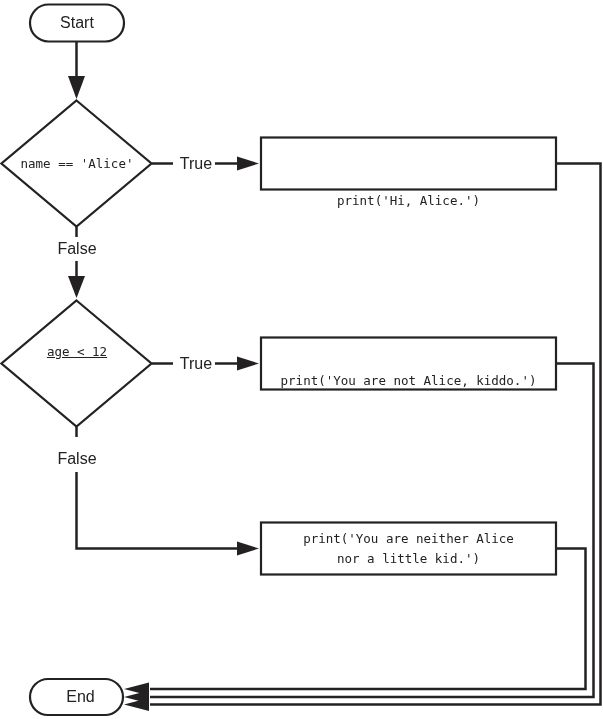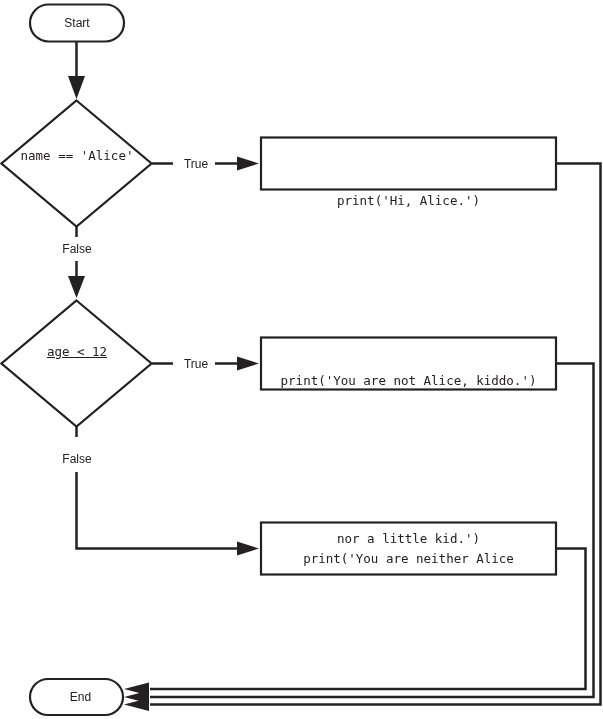--- a/index.html
+++ b/index.html
@@ -12,21 +12,21 @@
     overflow: hidden;
   }
   .canvas > svg { position: absolute; left: 0; top: 0; }
   .label {
     position: absolute;
     display: flex;
     align-items: center;
     justify-content: center;
     color: var(--text, #242122);
     font-family: "Liberation Sans", sans-serif;
-    font-size: 12px;
+    font-size: 16px;
     white-space: nowrap;
     pointer-events: none;
   }
   .code {
     font-family: "DejaVu Sans Mono", monospace;
     font-size: 12.5px;
   }
   .multiline { flex-direction: column; line-height: 20px; }
 </style>
 </head>
@@ -68,36 +68,36 @@
       <rect x="261" y="137.5" width="295" height="52"></rect>
       <polygon points="76.5,300.5 151.5,363.5 76.5,426.5 1.5,363.5"></polygon>
       <rect x="261" y="337.5" width="295" height="52"></rect>
       <rect x="261" y="522.5" width="295" height="52"></rect>
       <rect x="30" y="679" width="93" height="36" rx="18" ry="18"></rect>
     </g>
   </svg>
 
   <div class="label" style="left:30px; top:4px; width:94px; height:38px;">Start</div>
 
-  <div class="label code" style="left:2px; top:92px; width:150px; height:127px;">name == 'Alice'</div>
+  <div class="label code" style="left:2px; top:100px; width:150px; height:127px;">name == 'Alice'</div>
 
   <div class="label" style="left:168px; top:152px; width:56px; height:23px;">True</div>
 
   <div class="label code" style="left:261px; top:137px; width:295px; height:53px;margin-top:37px;">print('Hi, Alice.')</div>
 
   <div class="label" style="left:45px; top:237px; width:64px; height:23px;">False</div>
 
   <div class="label code" style="left:2px; top:288px; width:150px; height:127px;text-decoration:underline;">age &lt; 12</div>
 
   <div class="label" style="left:168px; top:352px; width:56px; height:23px;">True</div>
 
   <div class="label code" style="left:261px; top:354px; width:295px; height:53px;">print('You are not Alice, kiddo.')</div>
 
   <div class="label" style="left:45px; top:447px; width:64px; height:23px;">False</div>
 
   <div class="label code multiline" style="left:261px; top:522px; width:295px; height:53px;">
+    <div>print('You are neither Alice</div>
     <div>nor a little kid.')</div>
-    <div>print('You are neither Alice</div>
   </div>
 
   <div class="label" style="left:30px; top:679px; width:93px; height:36px;padding-left:8px;">End</div>
 
 </div>
 
 </body></html>

